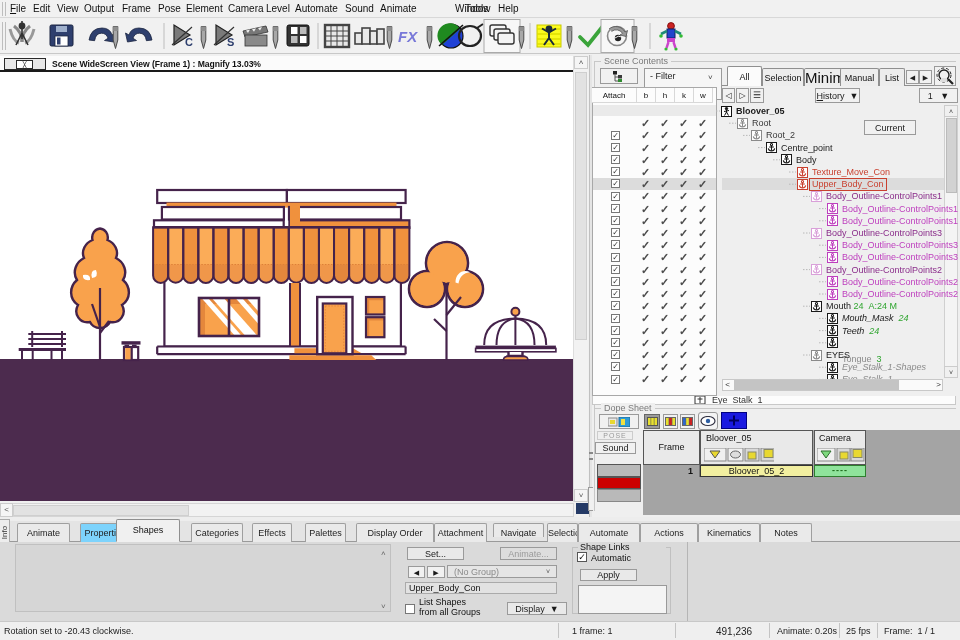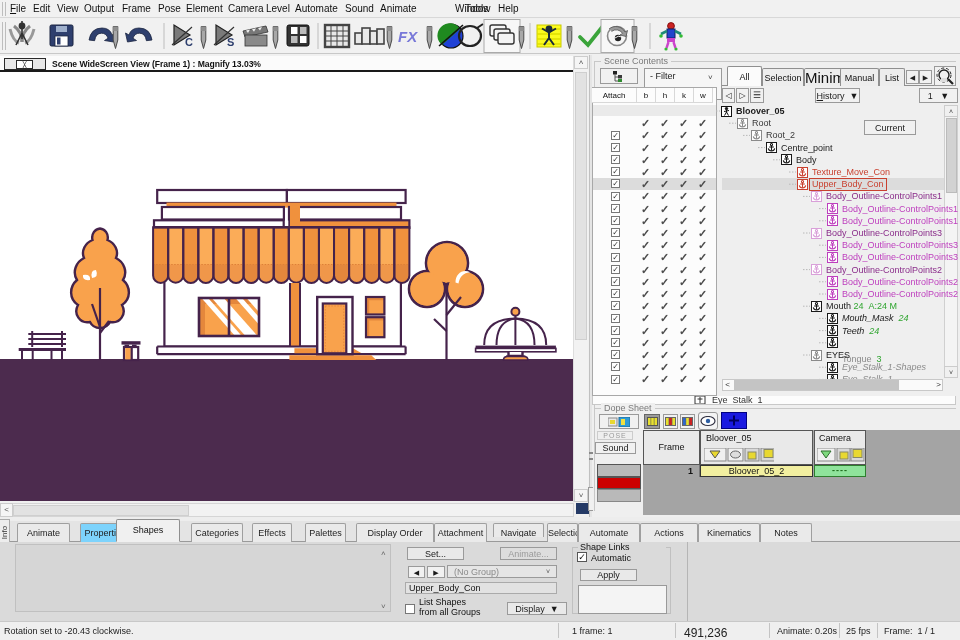--- a/index.html
+++ b/index.html
@@ -883,16 +883,16 @@
     <div class="abs btn" style="left:580px;top:569px;width:57px;height:12px;line-height:11px;background:#E9E9E9;">Apply</div>
     <div class="abs" style="left:578px;top:585px;width:89px;height:29px;border:1px solid #999;background:#F4F4F4;"></div>
     <div class="abs" style="left:0;top:621px;width:960px;height:19px;background:#EFEFEF;border-top:1px solid #C8C8C8;"></div>
     <div class="abs" style="left:4px;top:626px;font-size:9px;color:#222;">Rotation set to -20.43 clockwise.</div>
     <div class="abs" style="left:558px;top:623px;width:1px;height:15px;background:#C4C4C4;"></div>
     <div class="abs" style="left:675px;top:623px;width:1px;height:15px;background:#C4C4C4;"></div>
     <div class="abs" style="left:769px;top:623px;width:1px;height:15px;background:#C4C4C4;"></div>
     <div class="abs" style="left:839px;top:623px;width:1px;height:15px;background:#C4C4C4;"></div>
     <div class="abs" style="left:877px;top:623px;width:1px;height:15px;background:#C4C4C4;"></div>
     <div class="abs" style="left:572px;top:626px;font-size:9px;color:#222;">1 frame: 1</div>
-    <div class="abs" style="left:684px;top:626px;font-size:12px;color:#222;">491,236</div>
+    <div class="abs" style="left:716px;top:626px;font-size:10px;color:#222;">491,236</div>
     <div class="abs" style="left:777px;top:626px;font-size:9px;color:#222;">Animate: 0.20s</div>
     <div class="abs" style="left:846px;top:626px;font-size:9px;color:#222;">25 fps</div>
     <div class="abs" style="left:884px;top:626px;font-size:9px;color:#222;">Frame: &nbsp;1 / 1</div>
   </div>
 </body></html>

